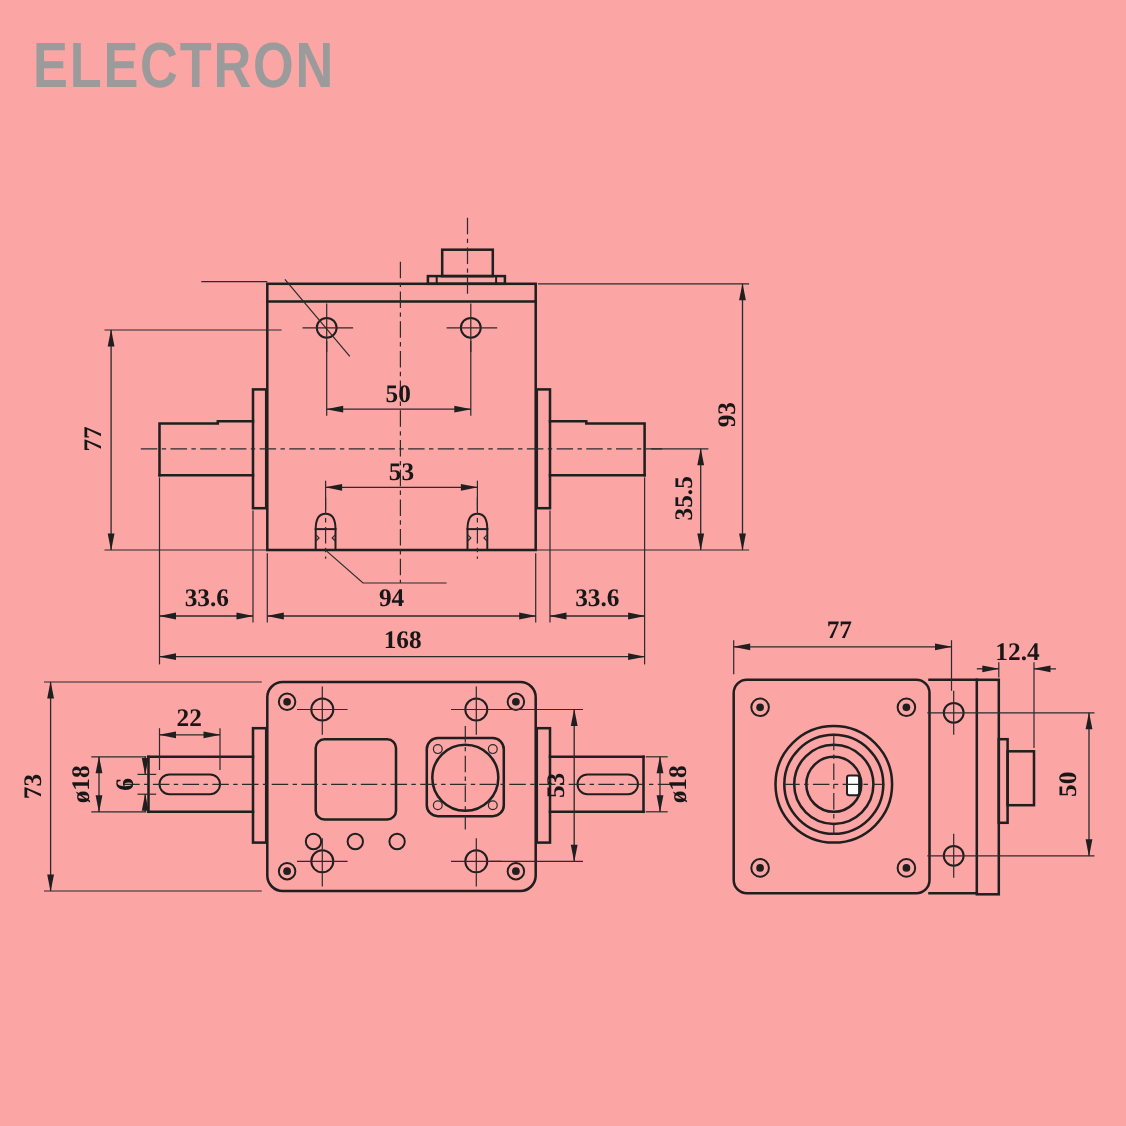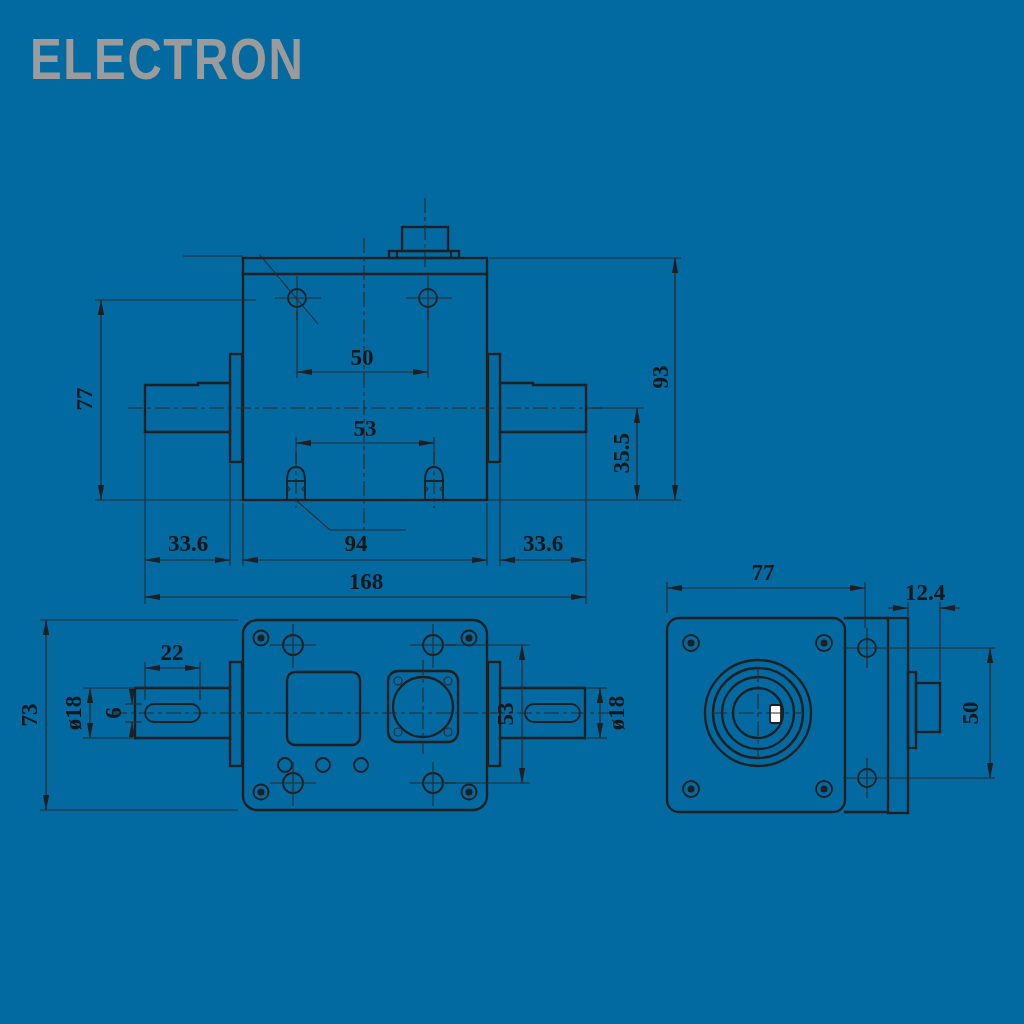--- a/index.html
+++ b/index.html
@@ -1,16 +1,16 @@
 <!DOCTYPE html>
 <html><head>
 <meta charset="utf-8">
 <style>
   html,body{margin:0;padding:0;background:#ffffff;}
-  .canvas{position:relative;width:1024px;height:1024px;background:#0369a1;overflow:hidden;
+  .canvas{position:relative;width:1024px;height:1024px;background:#fca5a5;overflow:hidden;
           font-family:"Liberation Serif", serif;}
   svg{display:block;}
   
   .ol{stroke:#1f1f1f;stroke-width:2.3;fill:none;stroke-linecap:square;}
   .ol15{stroke:#1f1f1f;stroke-width:1.8;fill:none;stroke-linecap:square;}
   
   .ext{stroke:#2b2b2b;stroke-width:1.1;fill:none;}
   .dim{stroke:#2b2b2b;stroke-width:1.2;fill:none;marker-start:url(#arw);marker-end:url(#arw);}
   .dime{stroke:#2b2b2b;stroke-width:1.2;fill:none;marker-end:url(#arw);}
   

